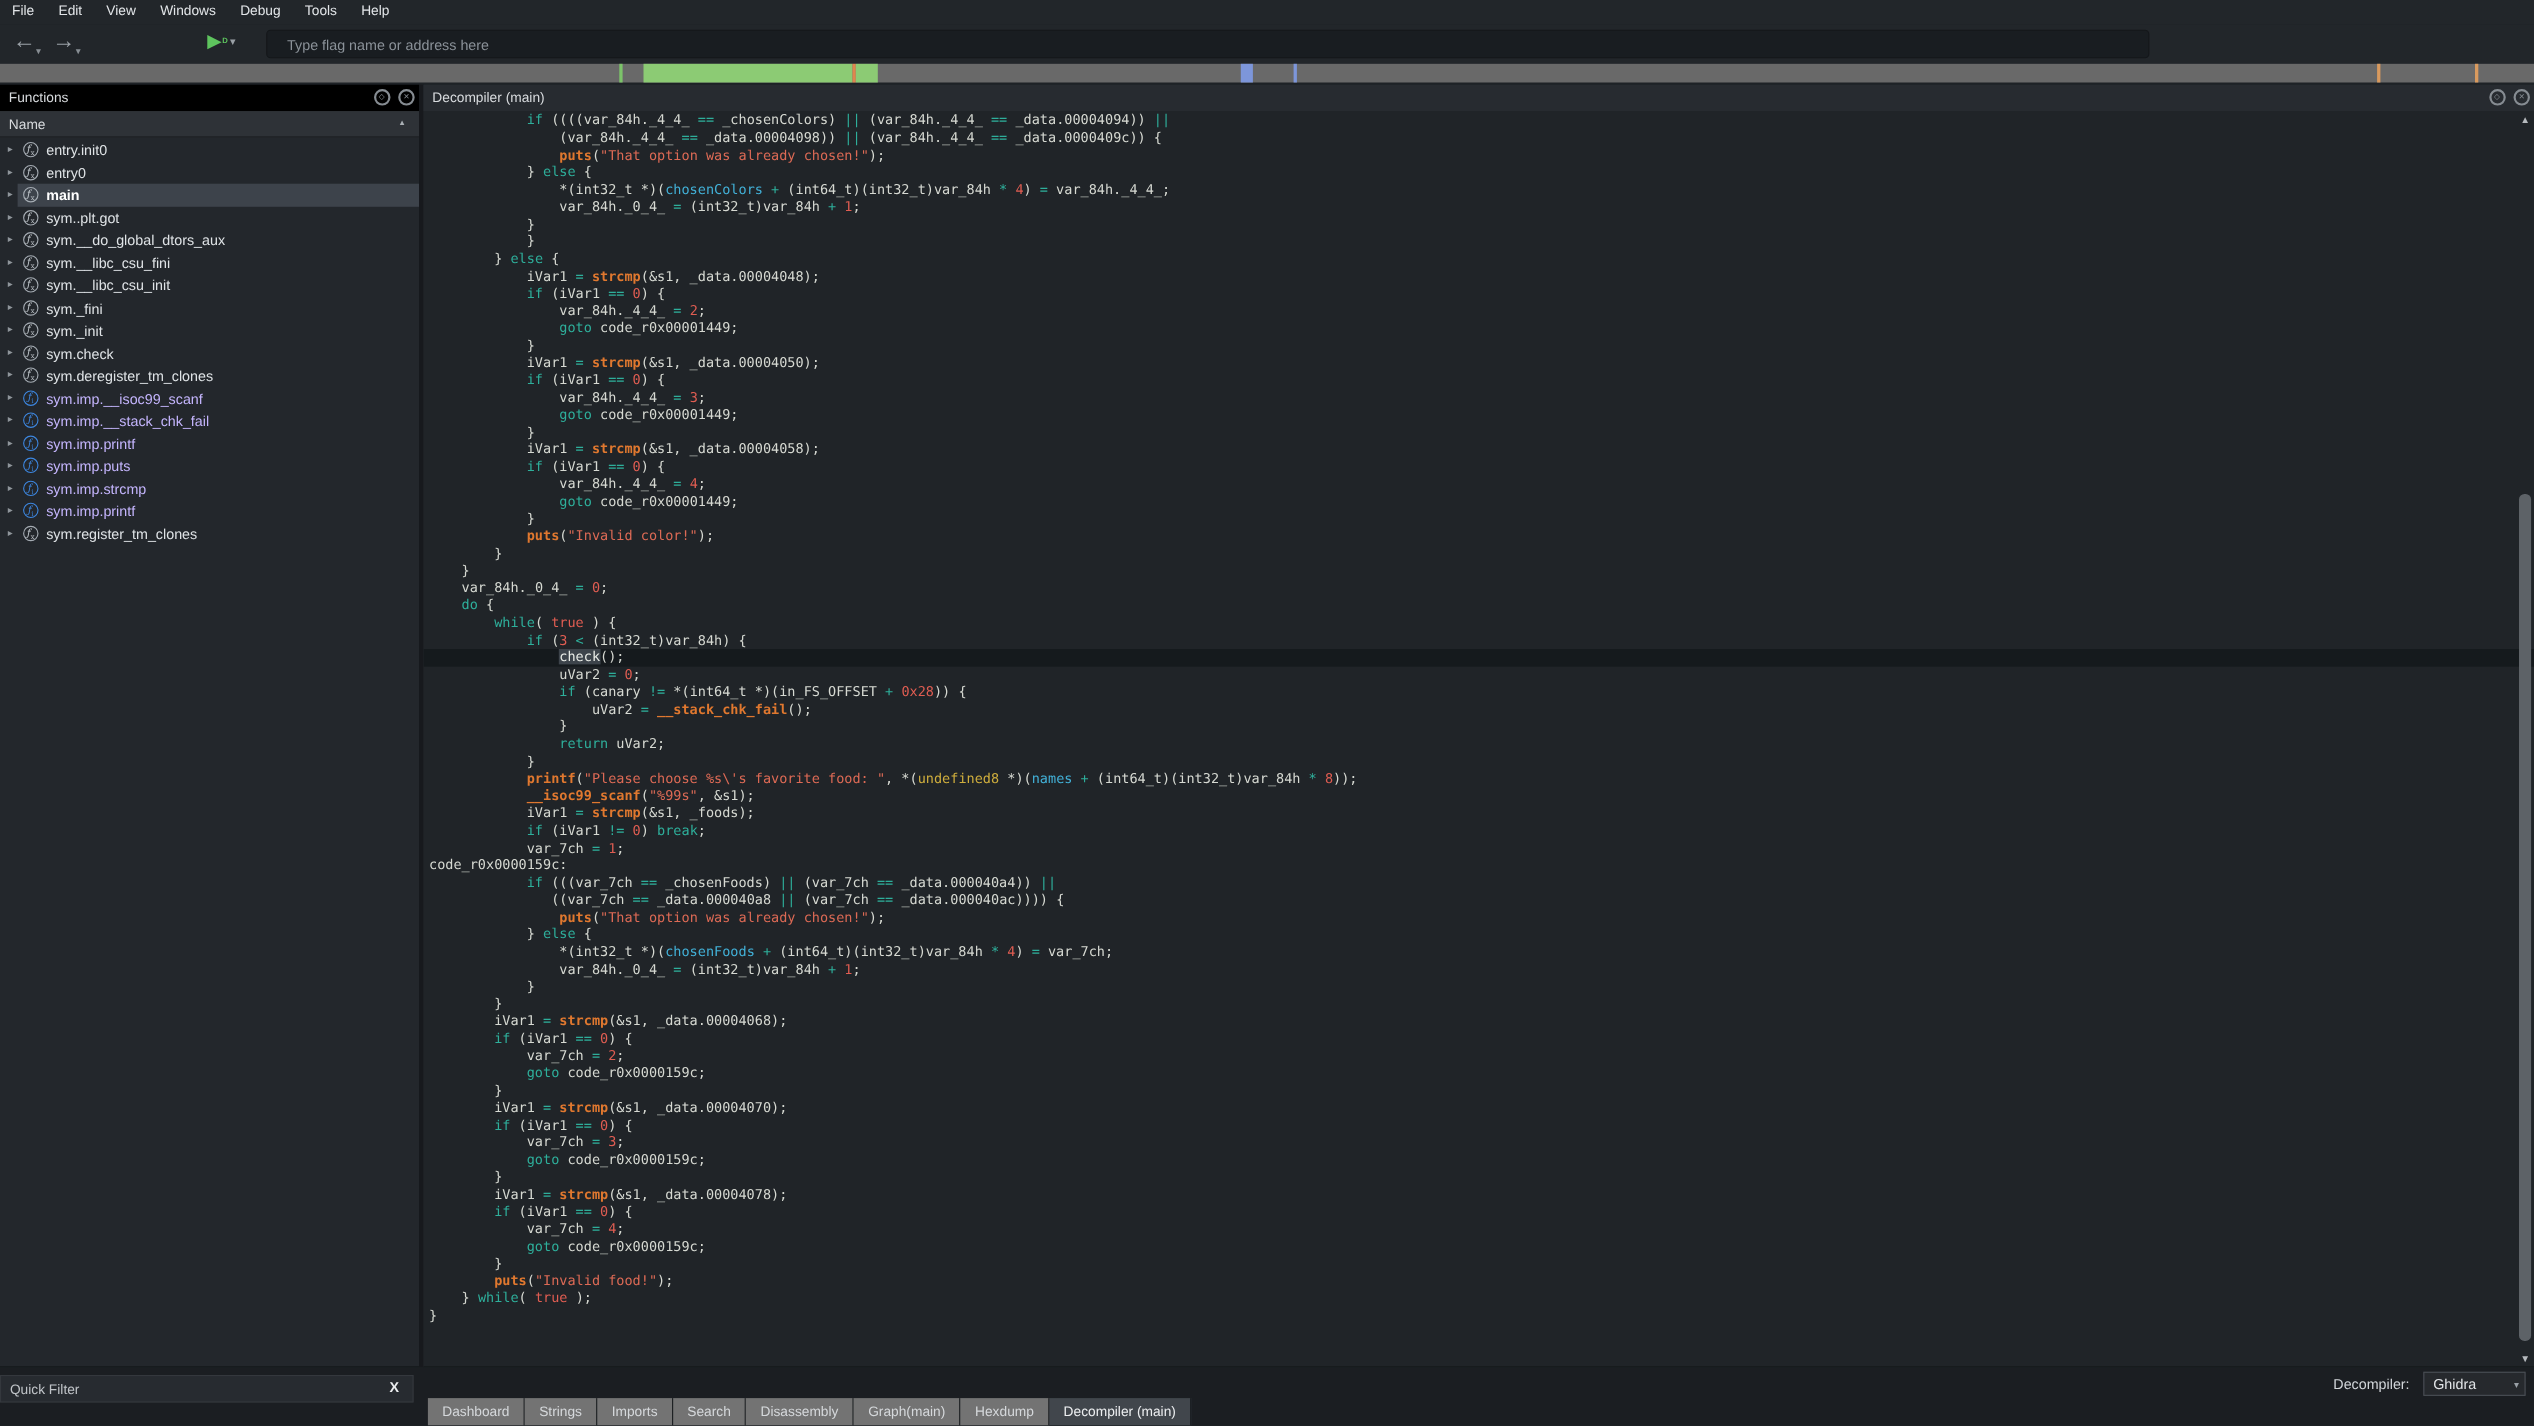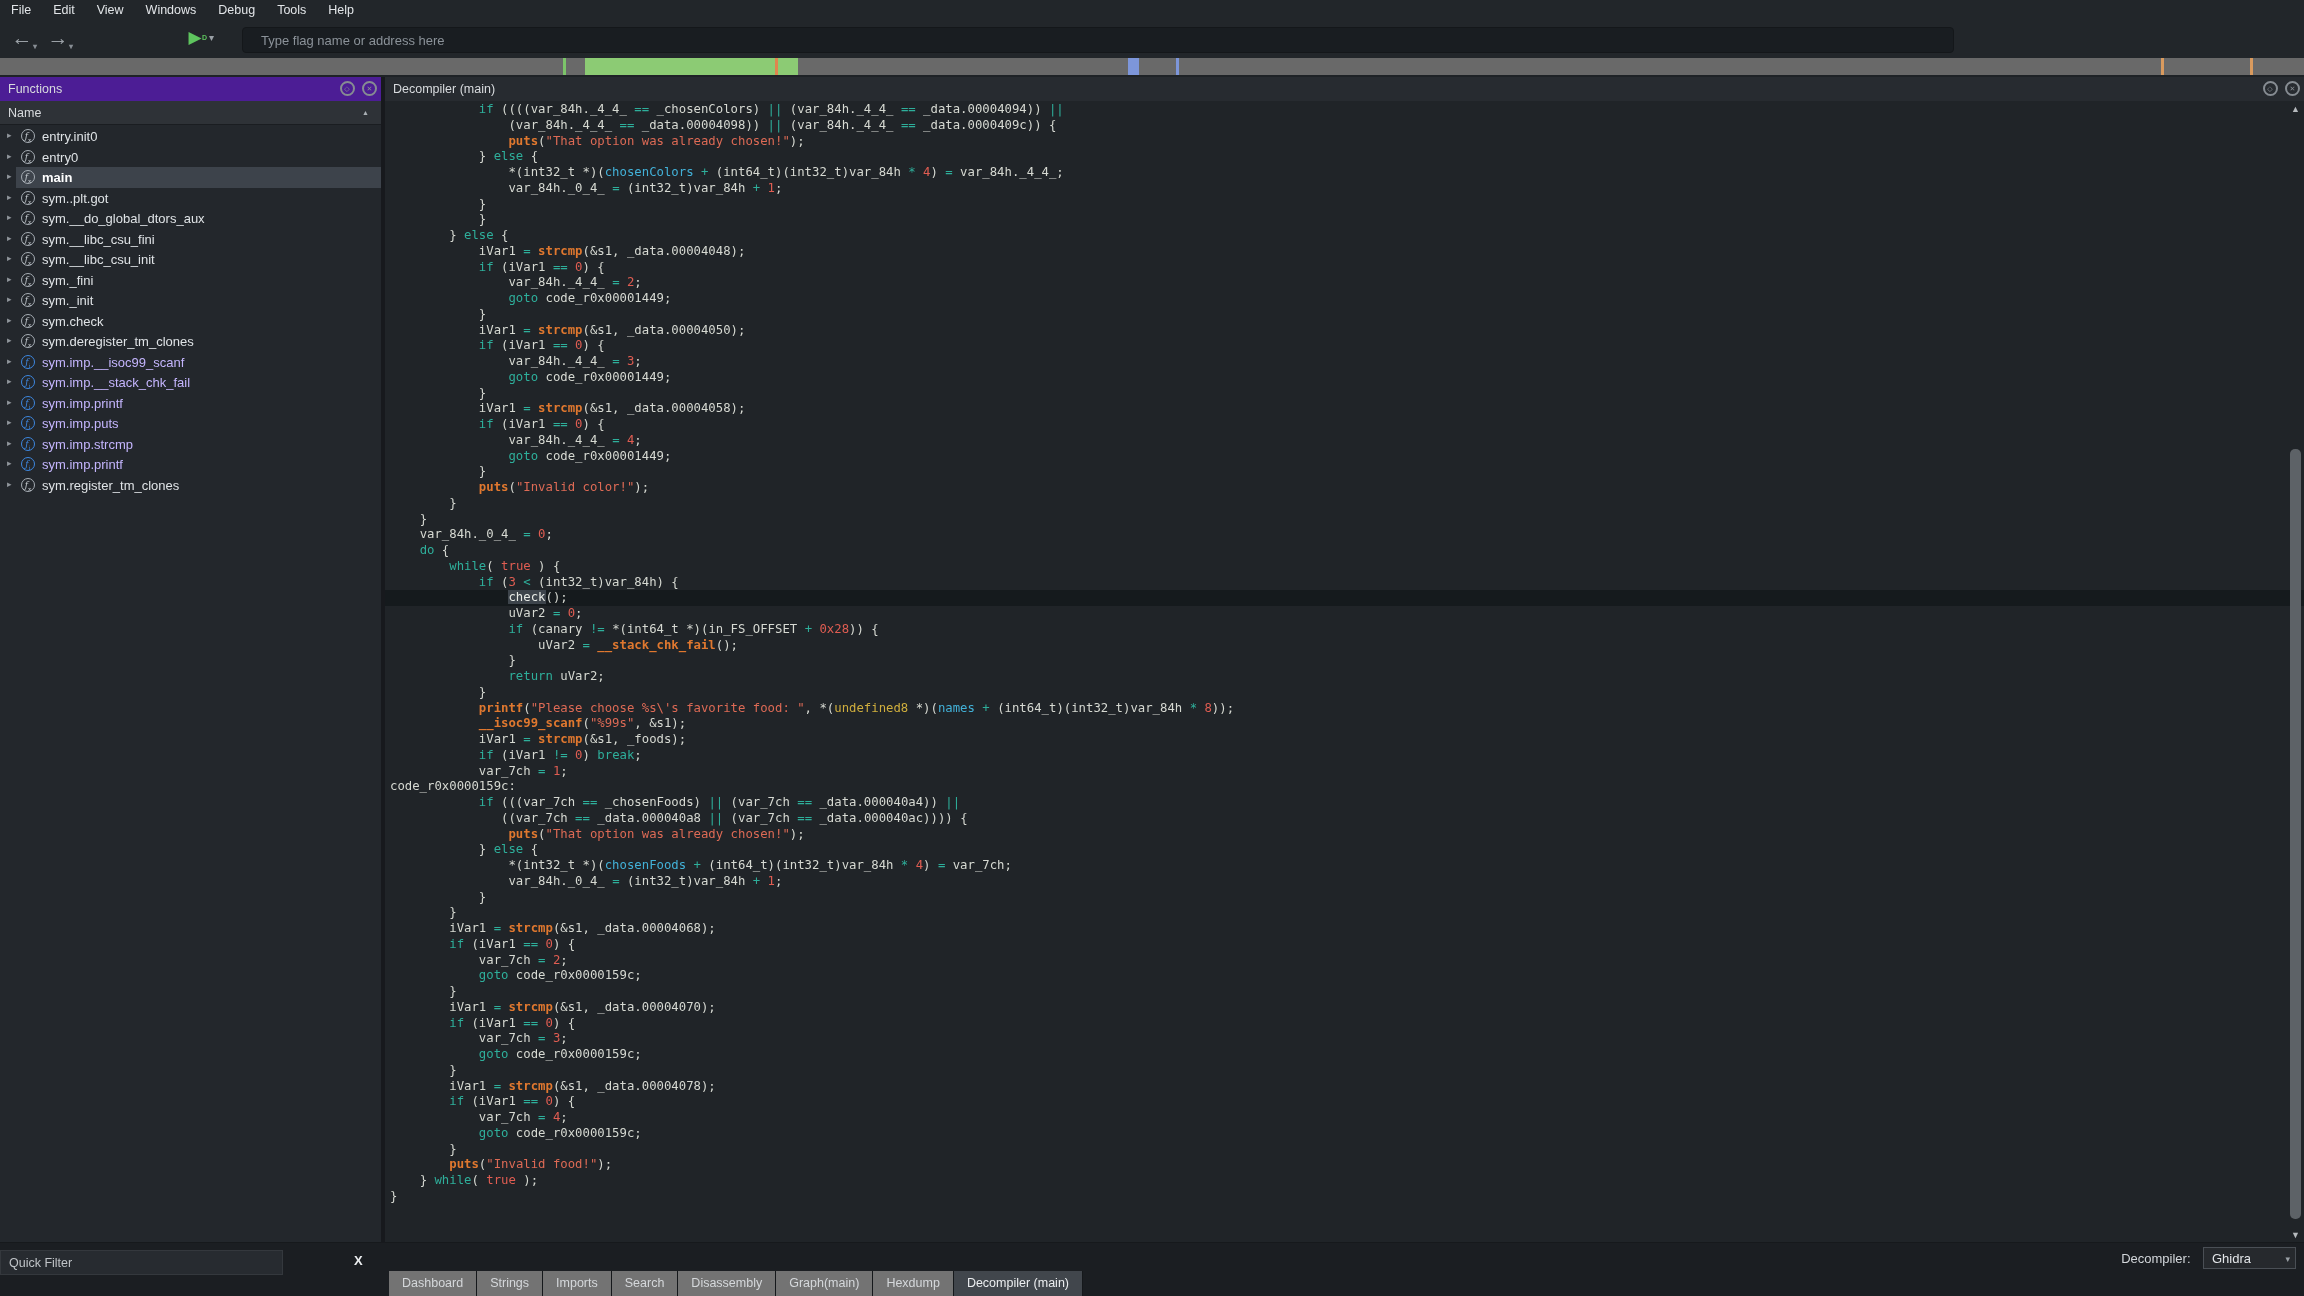--- a/index.html
+++ b/index.html
@@ -20,42 +20,42 @@
   #play-caret { position:absolute; left:209px; top:10px; font-size:10px; color:#9aa0a6; }
   #flag-input { position:absolute; left:242px; top:5px; width:1712px; height:26px; background:#191d21; border:1px solid #14171a; border-radius:4px; color:#cfd3d7; font-size:13px; padding-left:18px; outline:none; font-family:"Liberation Sans", sans-serif; }
   #flag-input::placeholder { color:#8b9299; opacity:1; }
 
   
   #overview { position:absolute; left:0; top:58px; width:2304px; height:17px; background:#696969; }
   .ov-seg { position:absolute; top:0; height:17px; }
 
   
   #functions-panel { position:absolute; left:0; top:77px; width:381px; height:1166px; background:#23272c; border-bottom:1px solid #16191c; }
-  .panel-titlebar { position:absolute; left:0; top:0; width:100%; height:24px; background:#4c1d95; }
+  .panel-titlebar { position:absolute; left:0; top:0; width:100%; height:24px; background:#000000; }
   .panel-title { position:absolute; left:8px; top:5px; font-size:12.5px; color:#d8dbde; }
   .panel-icons { position:absolute; right:4px; top:4px; }
   .circ-icon { display:inline-block; width:15px; height:15px; border-radius:50%; border:2px solid #868c92; color:#868c92; font-size:7px; line-height:11px; text-align:center; margin-left:3px; vertical-align:top; }
   #fn-colheader { position:absolute; left:0; top:24px; width:381px; height:24px; background:#2e3237; border-bottom:1px solid #1a1d21; }
   #fn-colheader .col-label { position:absolute; left:8px; top:5px; font-size:12.5px; color:#d8dbde; }
   #fn-sort { position:absolute; left:362px; top:8px; font-size:7px; color:#aab0b5; }
   #fn-list { position:absolute; left:0; top:49px; width:381px; }
   .fn-row { position:relative; height:20.5px; }
   .fn-row.selected .row-bg { position:absolute; left:16px; top:0; right:0; height:20.5px; background:#3d434b; }
   .fn-arrow { position:absolute; left:7px; top:4px; font-size:9px; color:#8f959b; }
   .fn-icon { position:absolute; left:21px; top:3px; width:14px; height:14px; border-radius:50%; border:1px solid #a6adb4; color:#c3c9ce; font-size:9px; line-height:12px; text-align:center; font-family:"DejaVu Serif", serif; font-style:italic; }
   .fn-icon sub { font-size:6px; font-style:normal; }
   .fn-label { position:absolute; left:42px; top:3px; font-size:13px; color:#dfe3e6; white-space:nowrap; }
   .fn-row.import .fn-icon { border-color:#3d87e0; color:#3d87e0; }
   .fn-row.import .fn-label { color:#c4b5fd; }
   .fn-row.selected .fn-label { font-weight:bold; color:#ffffff; }
 
   #splitter { position:absolute; left:381px; top:77px; width:4px; height:1166px; background:#17191d; }
 
   
-  #quick-filter { position:absolute; left:0px; top:1250px; width:283px; height:25px; background:#272b30; border:1px solid #34383d; color:#ccd0d4; font-size:12.5px; padding-left:8px; outline:none; font-family:"Liberation Sans", sans-serif; }
+  #quick-filter { position:absolute; left:0px; top:1250px; width:376px; height:25px; background:#272b30; border:1px solid #34383d; color:#ccd0d4; font-size:12.5px; padding-left:8px; outline:none; font-family:"Liberation Sans", sans-serif; }
   #quick-filter::placeholder { color:#c0c4c8; opacity:1; }
   #clear-filter { position:absolute; left:354px; top:1253px; color:#eceef0; font-size:13px; font-weight:bold; }
 
   
   #decompiler-panel { position:absolute; left:385px; top:77px; width:1919px; height:1166px; background:#202428; border-bottom:1px solid #16191c; }
   #decompiler-panel .panel-titlebar { background:#272b30; }
   #code-area { position:absolute; left:0; top:25px; width:1919px; height:1141px; overflow:hidden; }
   .code-line { position:relative; white-space:pre; height:15.75px; line-height:15.75px; font-family:"DejaVu Sans Mono", monospace; font-size:12.3px; padding-left:5px; color:var(--tok-t); }
   .code-line.cur { background:#151a1d; }
   .tok-t { color:var(--tok-t); }

